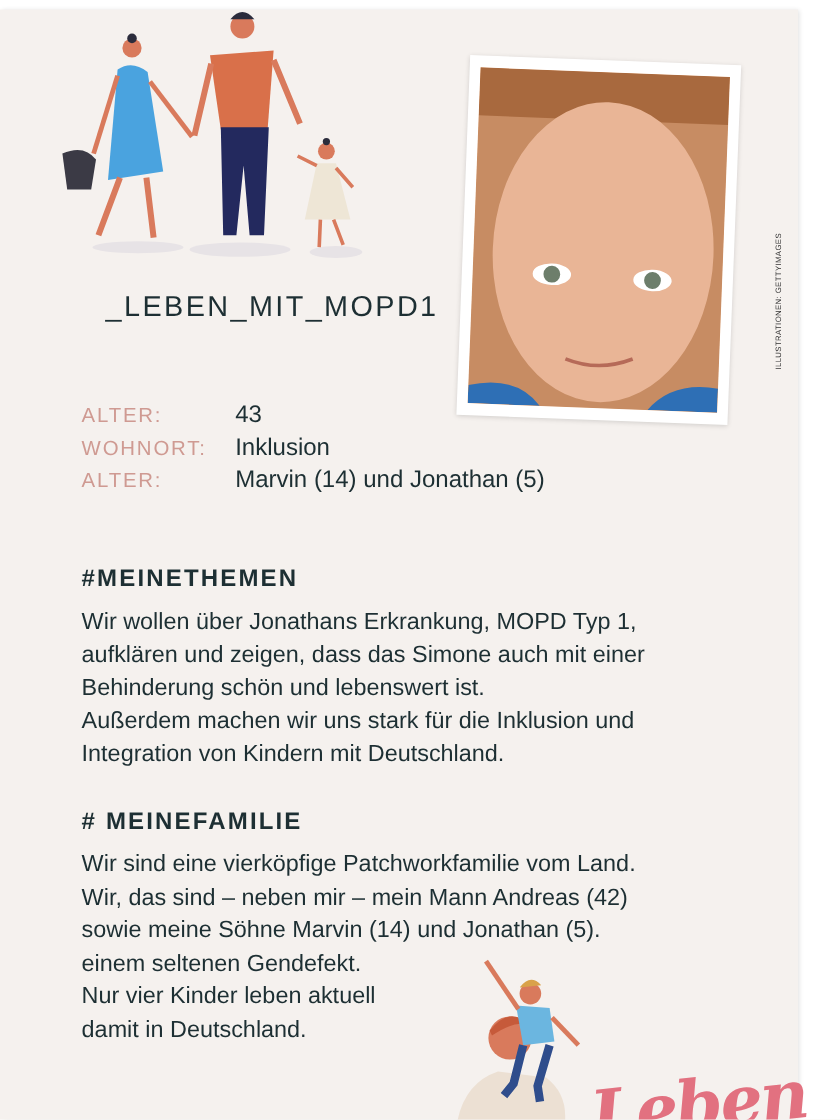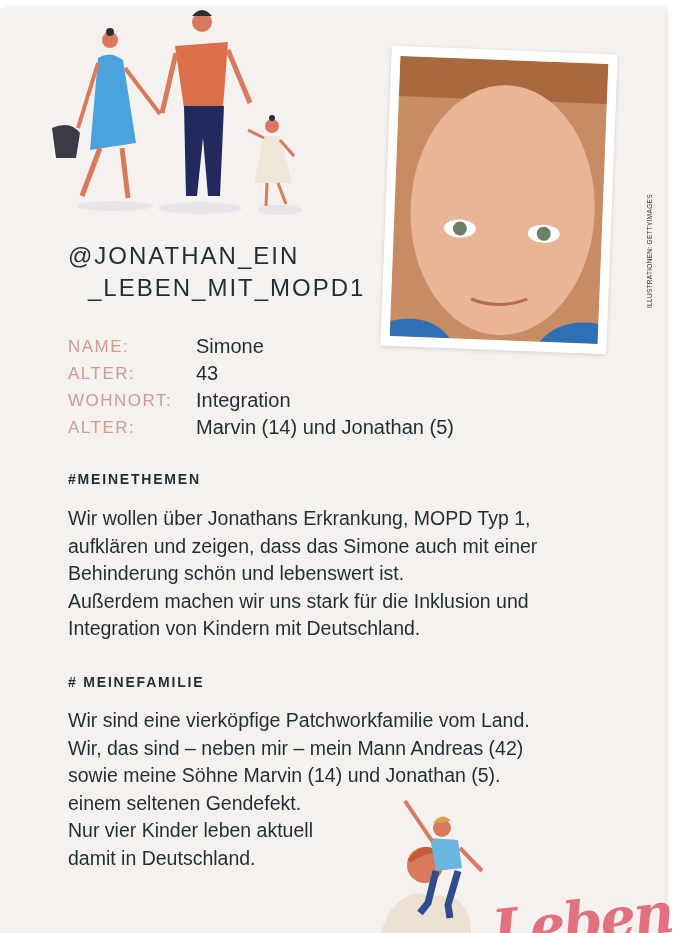--- a/index.html
+++ b/index.html
@@ -8,21 +8,21 @@
   .illus-family{position:absolute;left:40px;top:0;width:270px;height:215px;}
   .photo-frame{position:absolute;left:386px;top:42px;width:226px;height:300px;background:#fff;transform:rotate(2.2deg);box-shadow:0 1px 4px rgba(0,0,0,0.15);}
   .photo{position:absolute;left:9px;top:10px;width:208px;height:280px;overflow:hidden;background:#d9a27a;}
   .credit{position:absolute;left:646px;top:300px;transform:rotate(-90deg);transform-origin:left top;font-size:6.5px;letter-spacing:0.3px;color:#333;white-space:nowrap;}
   .handle{position:absolute;left:68px;top:232px;font-size:24px;letter-spacing:2px;color:#1d2f33;line-height:32px;}
   .handle .l2{padding-left:20px;display:block;}
   .facts{position:absolute;left:68px;top:325px;}
   .fact{display:flex;height:27px;align-items:center;}
   .fact .k{width:128px;color:#cf9a92;font-size:17px;letter-spacing:1.5px;}
   .fact .v{color:#1d2f33;font-size:20px;}
-  .h{position:absolute;left:68px;font-size:14px;letter-spacing:1.8px;color:#1d2f33;font-weight:bold;}
+  .h{position:absolute;left:68px;font-size:20px;letter-spacing:1.8px;color:#1d2f33;font-weight:bold;}
   .body{position:absolute;left:68px;font-size:19.5px;line-height:27.5px;color:#1d2f33;width:570px;}
   .lebel{position:absolute;left:492px;top:880px;font-family:"DejaVu Serif",serif;font-style:italic;font-weight:bold;font-size:56px;color:#e27180;transform:rotate(-6deg);letter-spacing:-2px;}
   .illus-kids{position:absolute;left:370px;top:785px;width:140px;height:148px;}
 </style>
 </head>
 <body>
 
 <div class="page">
 
   <svg class="illus-family" viewBox="0 0 270 215">
@@ -63,36 +63,31 @@
           <circle cx="150" cy="172" r="7" fill="#6d7e6b"></circle>
         <path d="M80 240 Q108 250 136 238" stroke="#b66a58" stroke-width="3" fill="none"></path>
         <path d="M0 265 Q40 255 60 280 L0 280 Z M208 260 Q170 255 150 280 L208 280 Z" fill="#2e6fb5"></path>
       </svg>
     </div>
   </div>
 
   <div class="credit">ILLUSTRATIONEN: GETTYIMAGES</div>
 
   <div class="handle">
-    <span>@JONATHAN_EIN</span>
     <span class="l2">_LEBEN_MIT_MOPD1</span>
   </div>
 
   <div class="facts">
-    <div class="fact">
-        <span class="k">NAME:</span>
-        <span class="v">Simone</span>
-      </div>
     <div class="fact">
         <span class="k">ALTER:</span>
         <span class="v">43</span>
       </div>
     <div class="fact">
         <span class="k">WOHNORT:</span>
-        <span class="v">Integration</span>
+        <span class="v">Inklusion</span>
       </div>
     <div class="fact">
         <span class="k">ALTER:</span>
         <span class="v">Marvin (14) und Jonathan (5)</span>
       </div>
   </div>
 
   <div class="h" style="top:463px">#MEINETHEMEN</div>
   <div class="body" style="top:497px">
     <div>Wir wollen über Jonathans Erkrankung, MOPD Typ 1,</div>

